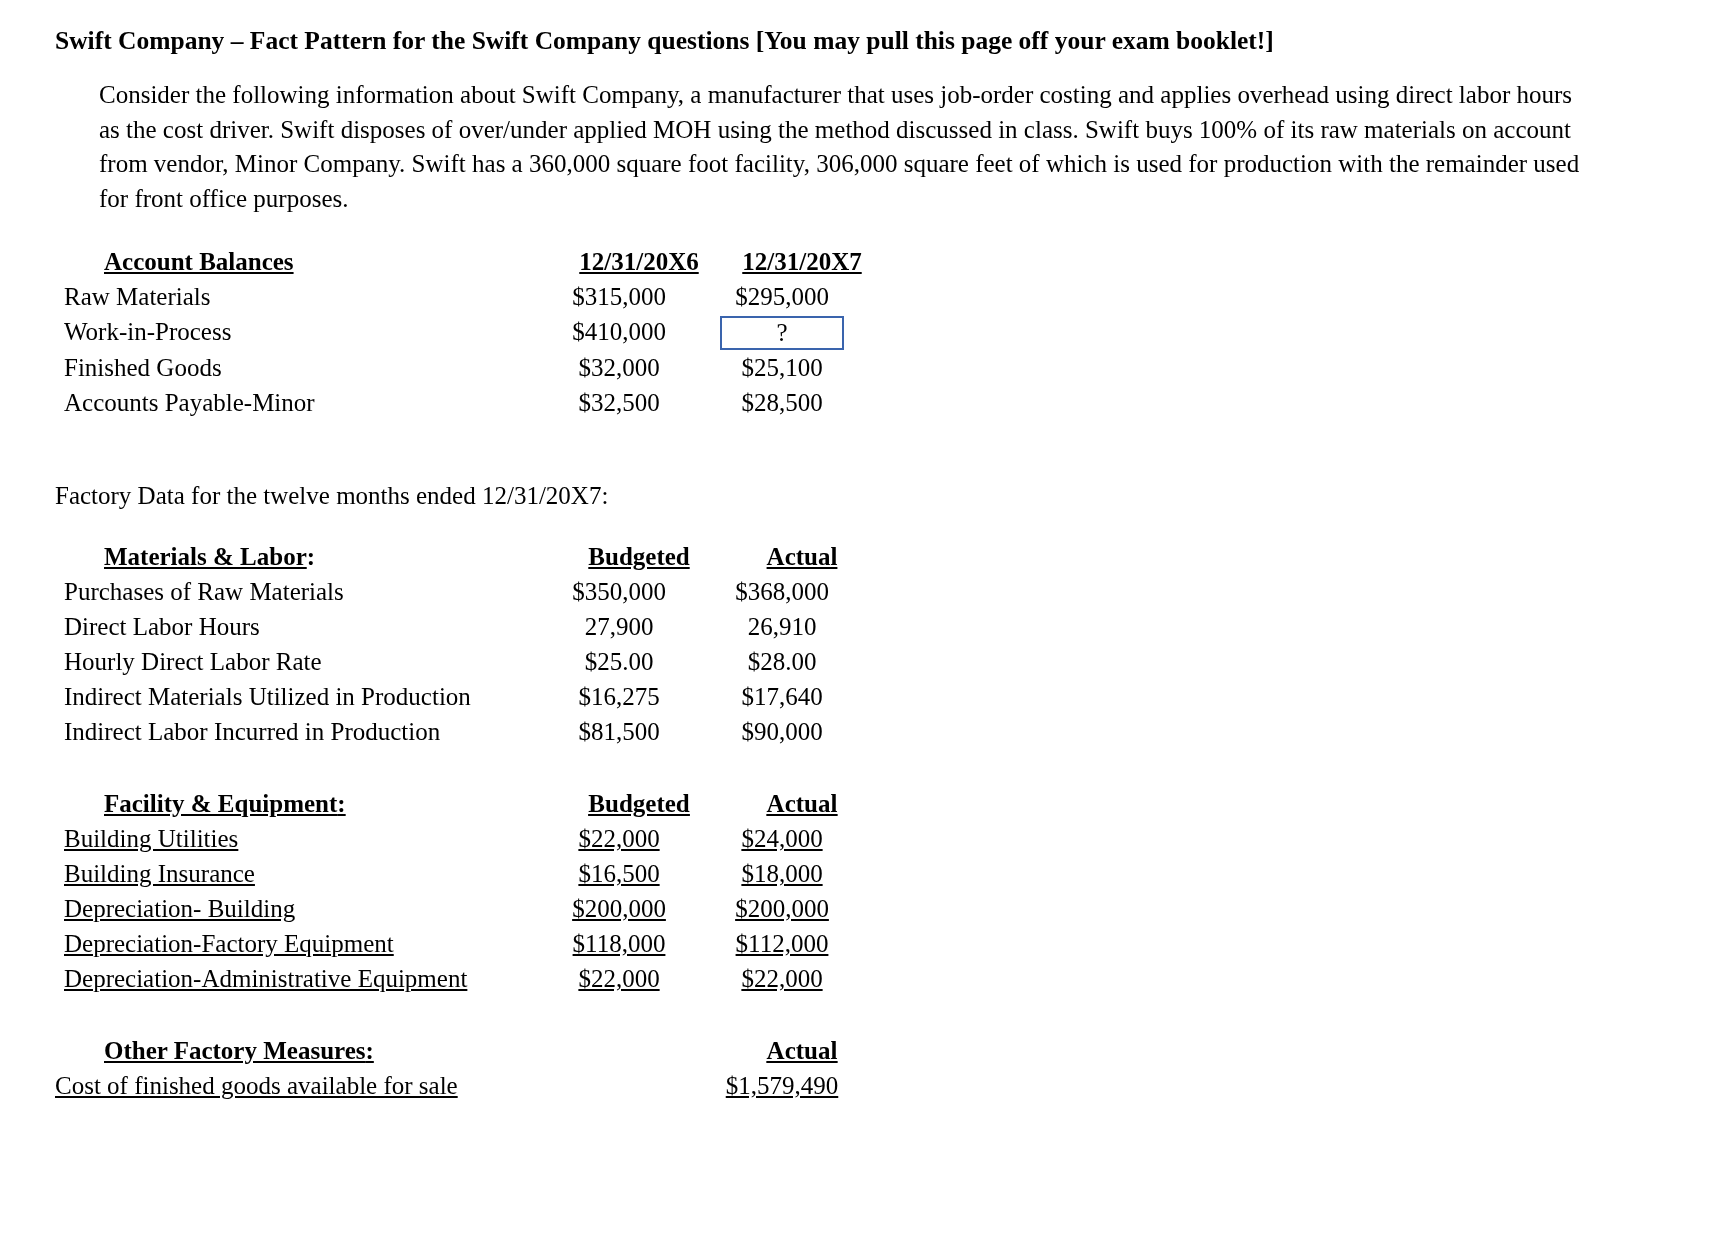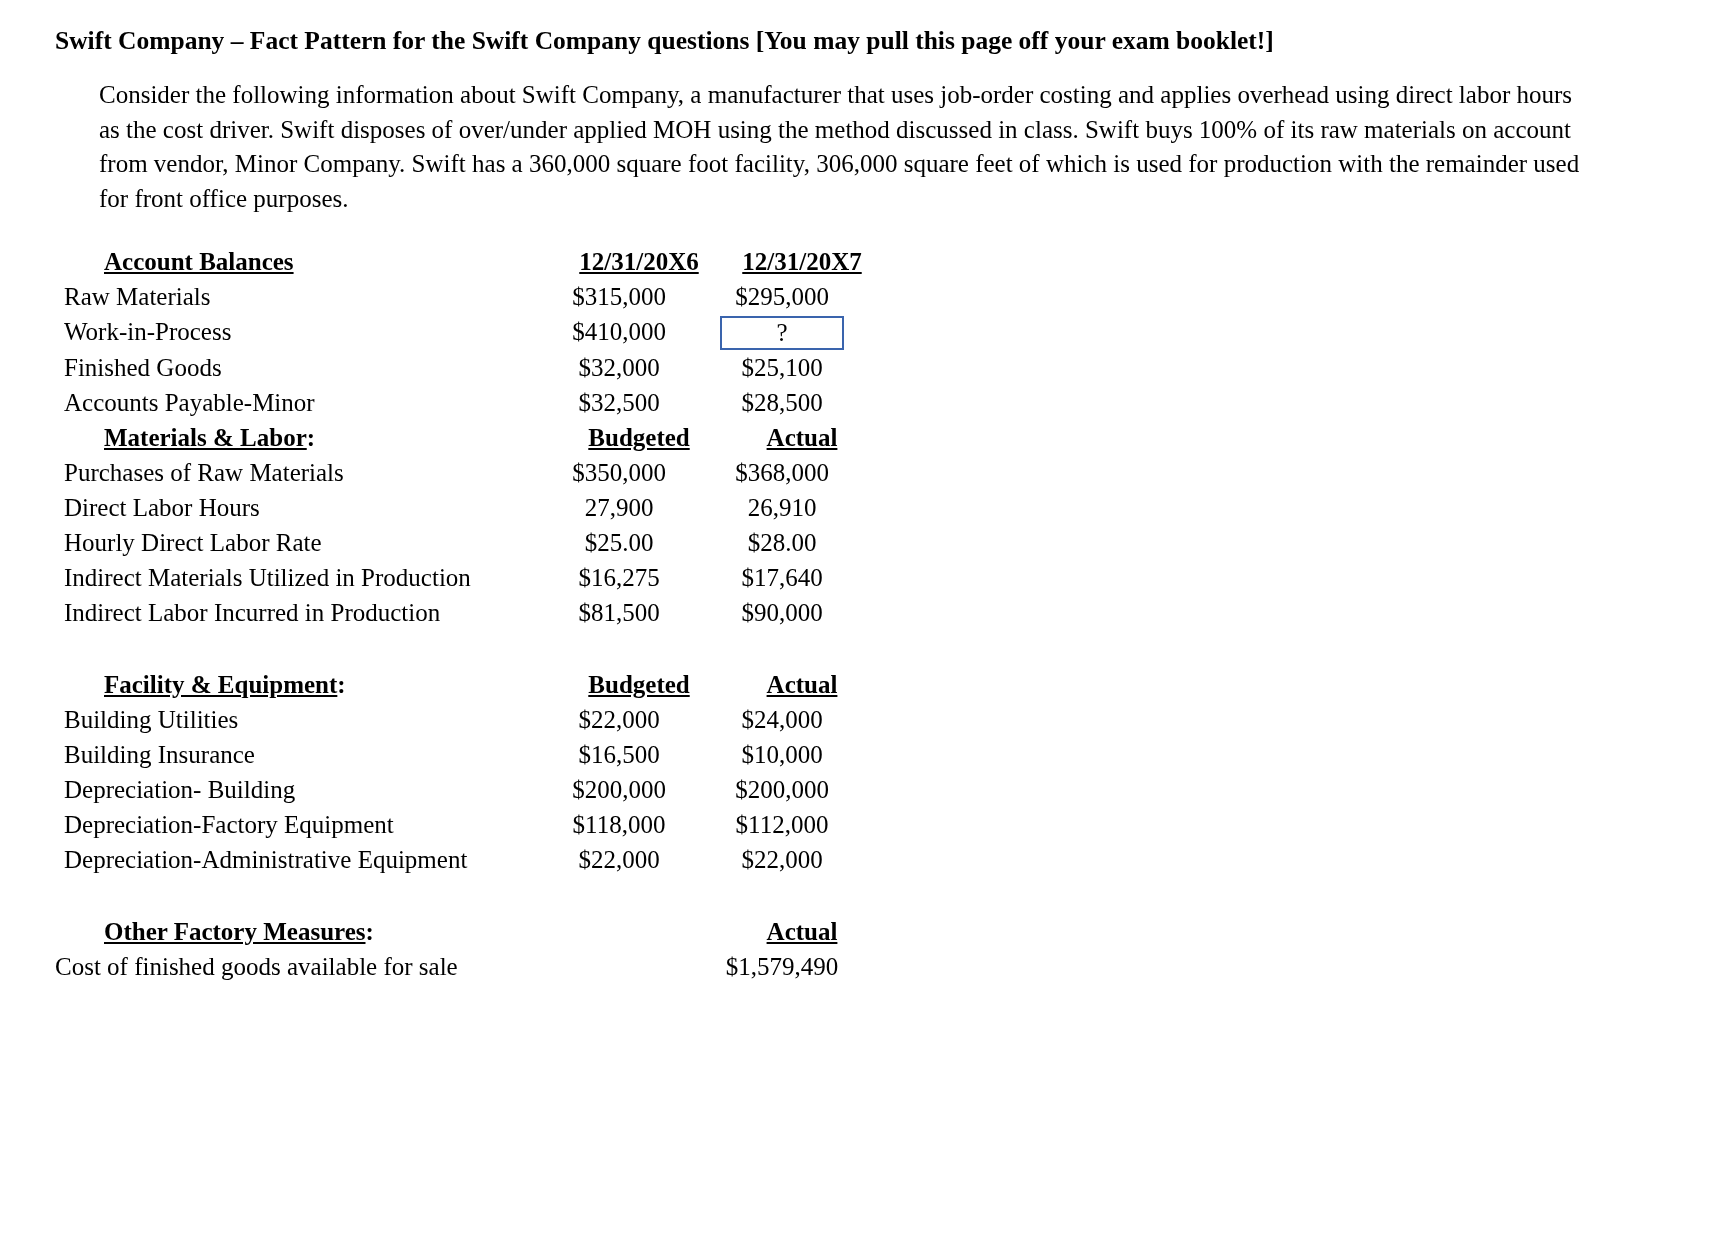--- a/index.html
+++ b/index.html
@@ -33,21 +33,21 @@
   }
   .row { display: contents; }
   .lbl { text-align: left; }
   .num { text-align: center; }
   .hdr { font-weight: bold; margin-left: 40px; }
   .u { text-decoration: underline; }
   .factory-heading {
     margin: 58px 0 26px 0;
     line-height: 35px;
   }
-  .tbl-gap { margin-top: 37px; }
+  .tbl-gap { margin-top: 37px; text-decoration: underline; }
   .outdent { margin-left: -9px; }
   .blue-box {
     display: inline-block;
     width: 124px;
     height: 34px;
     line-height: 30px;
     border: 2px solid var(--box-border, #3a64ad);
     text-align: center;
     vertical-align: middle;
     margin-top: -2px;
@@ -83,20 +83,21 @@
       <div class="num">$32,000</div>
       <div class="num">$25,100</div>
     </div>
     <div class="row">
       <div class="lbl">Accounts Payable-Minor</div>
       <div class="num">$32,500</div>
       <div class="num">$28,500</div>
     </div>
   </div>
 
+  <div class="factory-heading">Factory Data for the twelve months ended 12/31/20X7:</div>
 
   <div class="tbl">
     <div class="row">
       <div class="lbl hdr"><span class="u">Materials &amp; Labor</span><span>:</span></div>
       <div class="num hdr"><span class="u">Budgeted</span></div>
       <div class="num hdr"><span class="u">Actual</span></div>
     </div>
     <div class="row">
       <div class="lbl">Purchases of Raw Materials</div>
       <div class="num">$350,000</div>
@@ -131,21 +132,21 @@
       <div class="num hdr"><span class="u">Actual</span></div>
     </div>
     <div class="row">
       <div class="lbl">Building Utilities</div>
       <div class="num">$22,000</div>
       <div class="num">$24,000</div>
     </div>
     <div class="row">
       <div class="lbl">Building Insurance</div>
       <div class="num">$16,500</div>
-      <div class="num">$10,000</div>
+      <div class="num">$18,000</div>
     </div>
     <div class="row">
       <div class="lbl">Depreciation- Building</div>
       <div class="num">$200,000</div>
       <div class="num">$200,000</div>
     </div>
     <div class="row">
       <div class="lbl">Depreciation-Factory Equipment</div>
       <div class="num">$118,000</div>
       <div class="num">$112,000</div>

